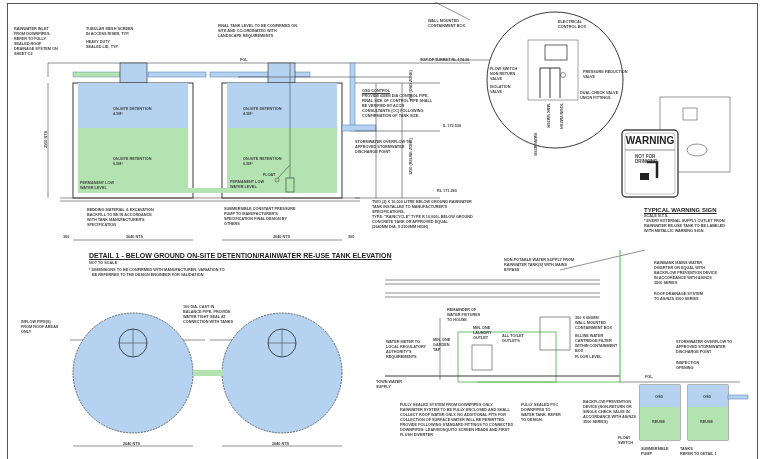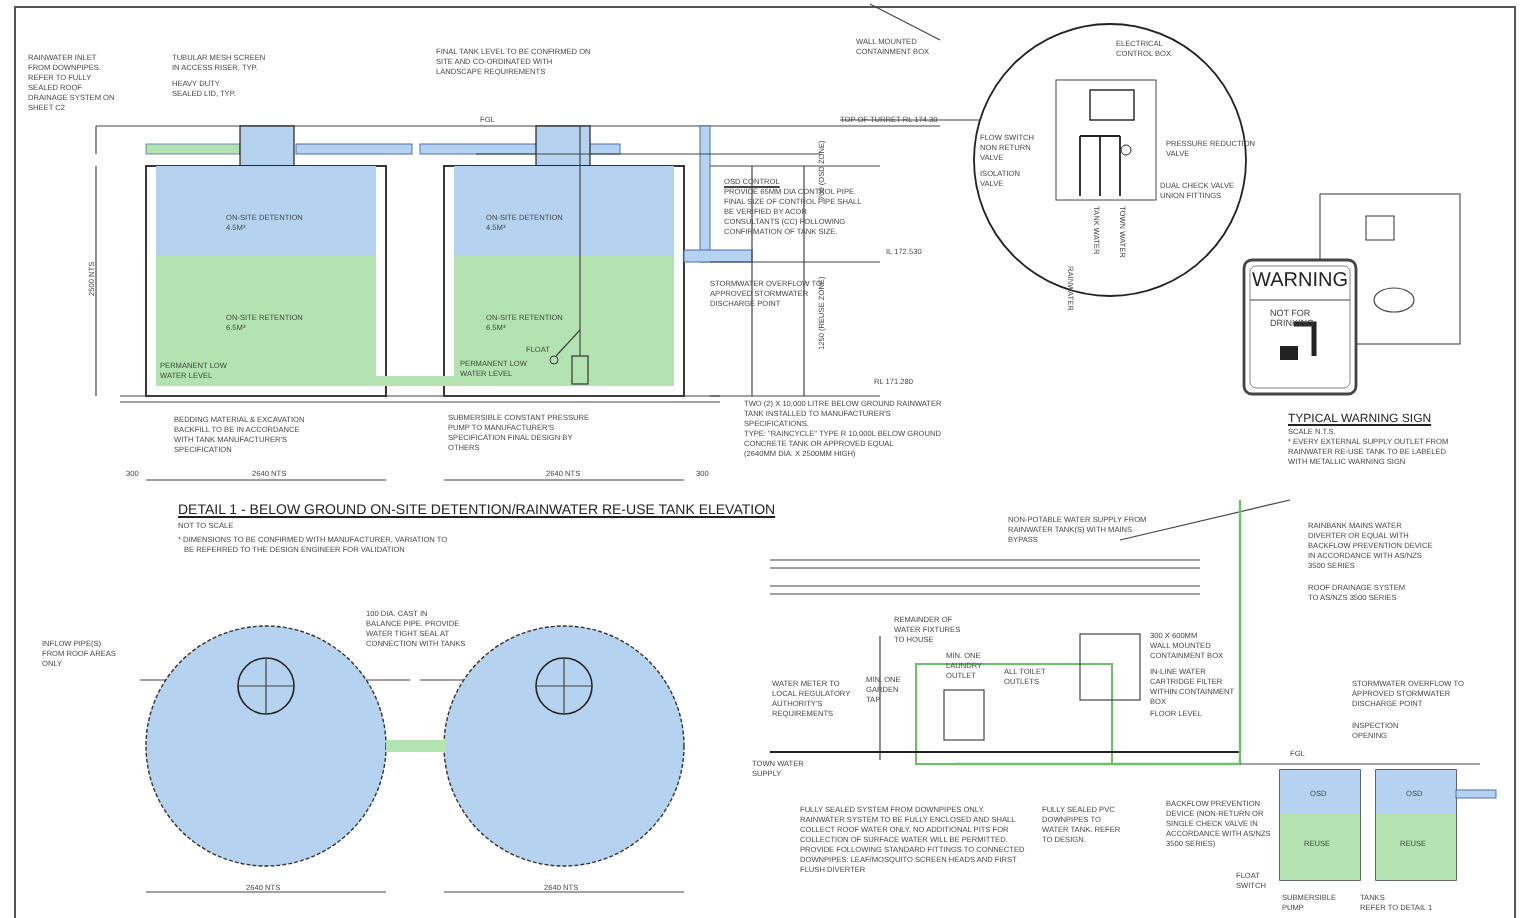--- a/index.html
+++ b/index.html
@@ -120,21 +120,21 @@
     <rect x="640" y="385" width="40" height="22" class="blue"></rect>
     <rect x="640" y="407" width="40" height="33" class="green"></rect>
     <rect x="688" y="385" width="40" height="55" fill="#fff" stroke="#222" stroke-width="0.7"></rect>
     <rect x="688" y="385" width="40" height="22" class="blue"></rect>
     <rect x="688" y="407" width="40" height="33" class="green"></rect>
     <line x1="620" y1="382" x2="740" y2="382" class="ln"></line>
     <rect x="728" y="395" width="20" height="4" class="pipe"></rect>
   </g>
 </svg>
 
-<div style="position:absolute;left:0;top:0;width:768px;height:459px;">
+<div style="position:absolute;left:0;top:0;width:768px;height:459px;font-weight:bold;">
   <style>
     .lbl{position:absolute;font-size:3.8px;line-height:5px;color:#444;white-space:nowrap;text-transform:uppercase;}
     .lbl div{height:5px;}
     .big{position:absolute;font-size:7px;line-height:8px;color:#222;text-decoration:underline;white-space:nowrap;}
   </style>
 
   <div class="lbl" style="left:14px;top:27px;">
     <div>RAINWATER INLET</div>
     <div>FROM DOWNPIPES.</div>
     <div>REFER TO FULLY</div>

